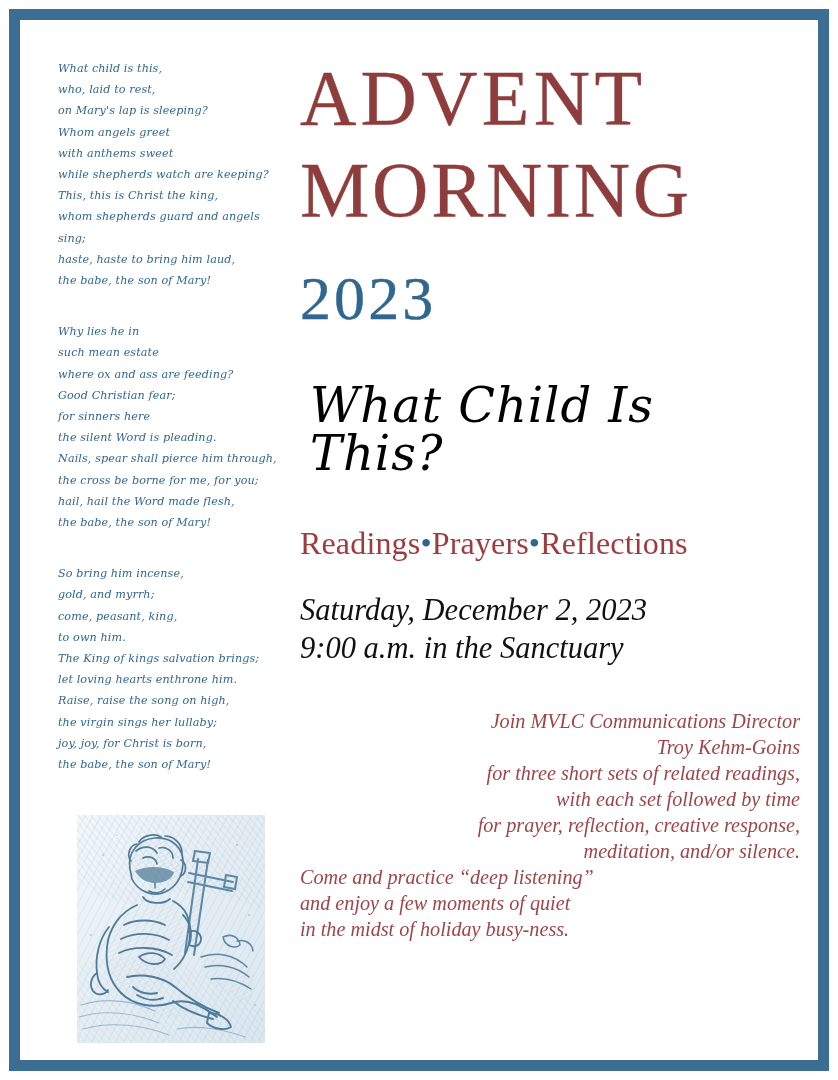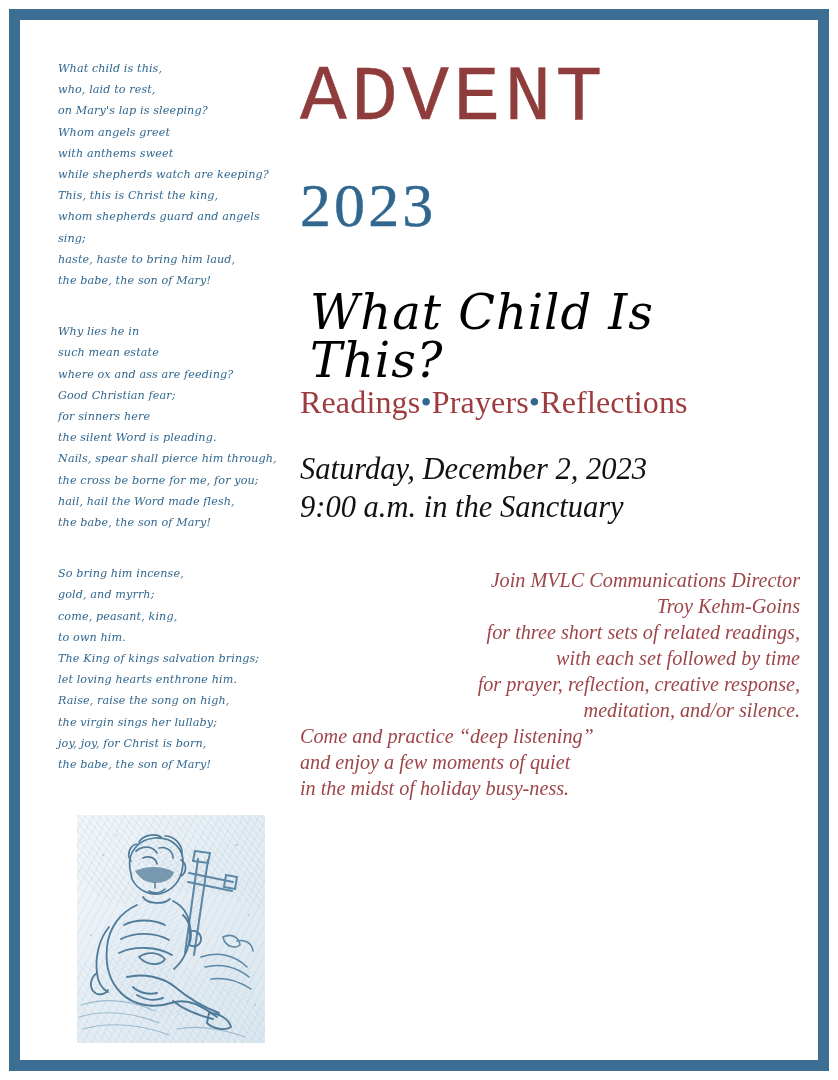--- a/index.html
+++ b/index.html
@@ -71,21 +71,21 @@
     top: 795px;
     width: 188px;
     height: 228px;
     overflow: hidden;
     background: #eef3f7;
   }
   .sketch-wrap svg { display: block; }
 
   
   .display-line {
-    font-family: Liberation Mono, monospace;
+    font-family: Liberation Serif, serif;
     font-weight: 400;
     letter-spacing: 0.055em;
     line-height: 0.98;
     white-space: nowrap;
   }
   .title-big {
     font-size: 78px;
     color: #8e3c3c;
     margin-bottom: 16px;
     position: relative;
@@ -130,20 +130,21 @@
     margin-top: 52px;
     margin-left: 10px;
     letter-spacing: 0.02em;
   }
 
   
   .readings {
     font-family: "Liberation Serif", serif;
     font-size: 32px;
     color: #9d3b3f;
+    margin-top: 48px;
     letter-spacing: 0.005em;
   }
   .readings .dot { color: #31678f; }
 
   
   .date-block {
     font-family: "Liberation Serif", serif;
     font-style: italic;
     font-size: 30.5px;
     color: #111111;
@@ -203,20 +204,23 @@
 the virgin sings her lullaby;
 joy, joy, for Christ is born,
 the babe, the son of Mary!</div>
     </div>
 
     <div class="right-col">
 
       <div class="display-line title-big l1">
         <span class="engrave">ADVENT</span>
       </div>
+      <div class="display-line title-big l3">
+        <span class="engrave">MORNING</span>
+      </div>
 
       <div class="display-line year">2023</div>
 
       <div class="script-title">What Child Is This?</div>
 
       <div class="readings">
         <span>Readings</span><span class="dot">•</span><span>Prayers</span><span class="dot">•</span><span>Reflections</span>
       </div>
 
       <div class="date-block">Saturday, December 2, 2023

